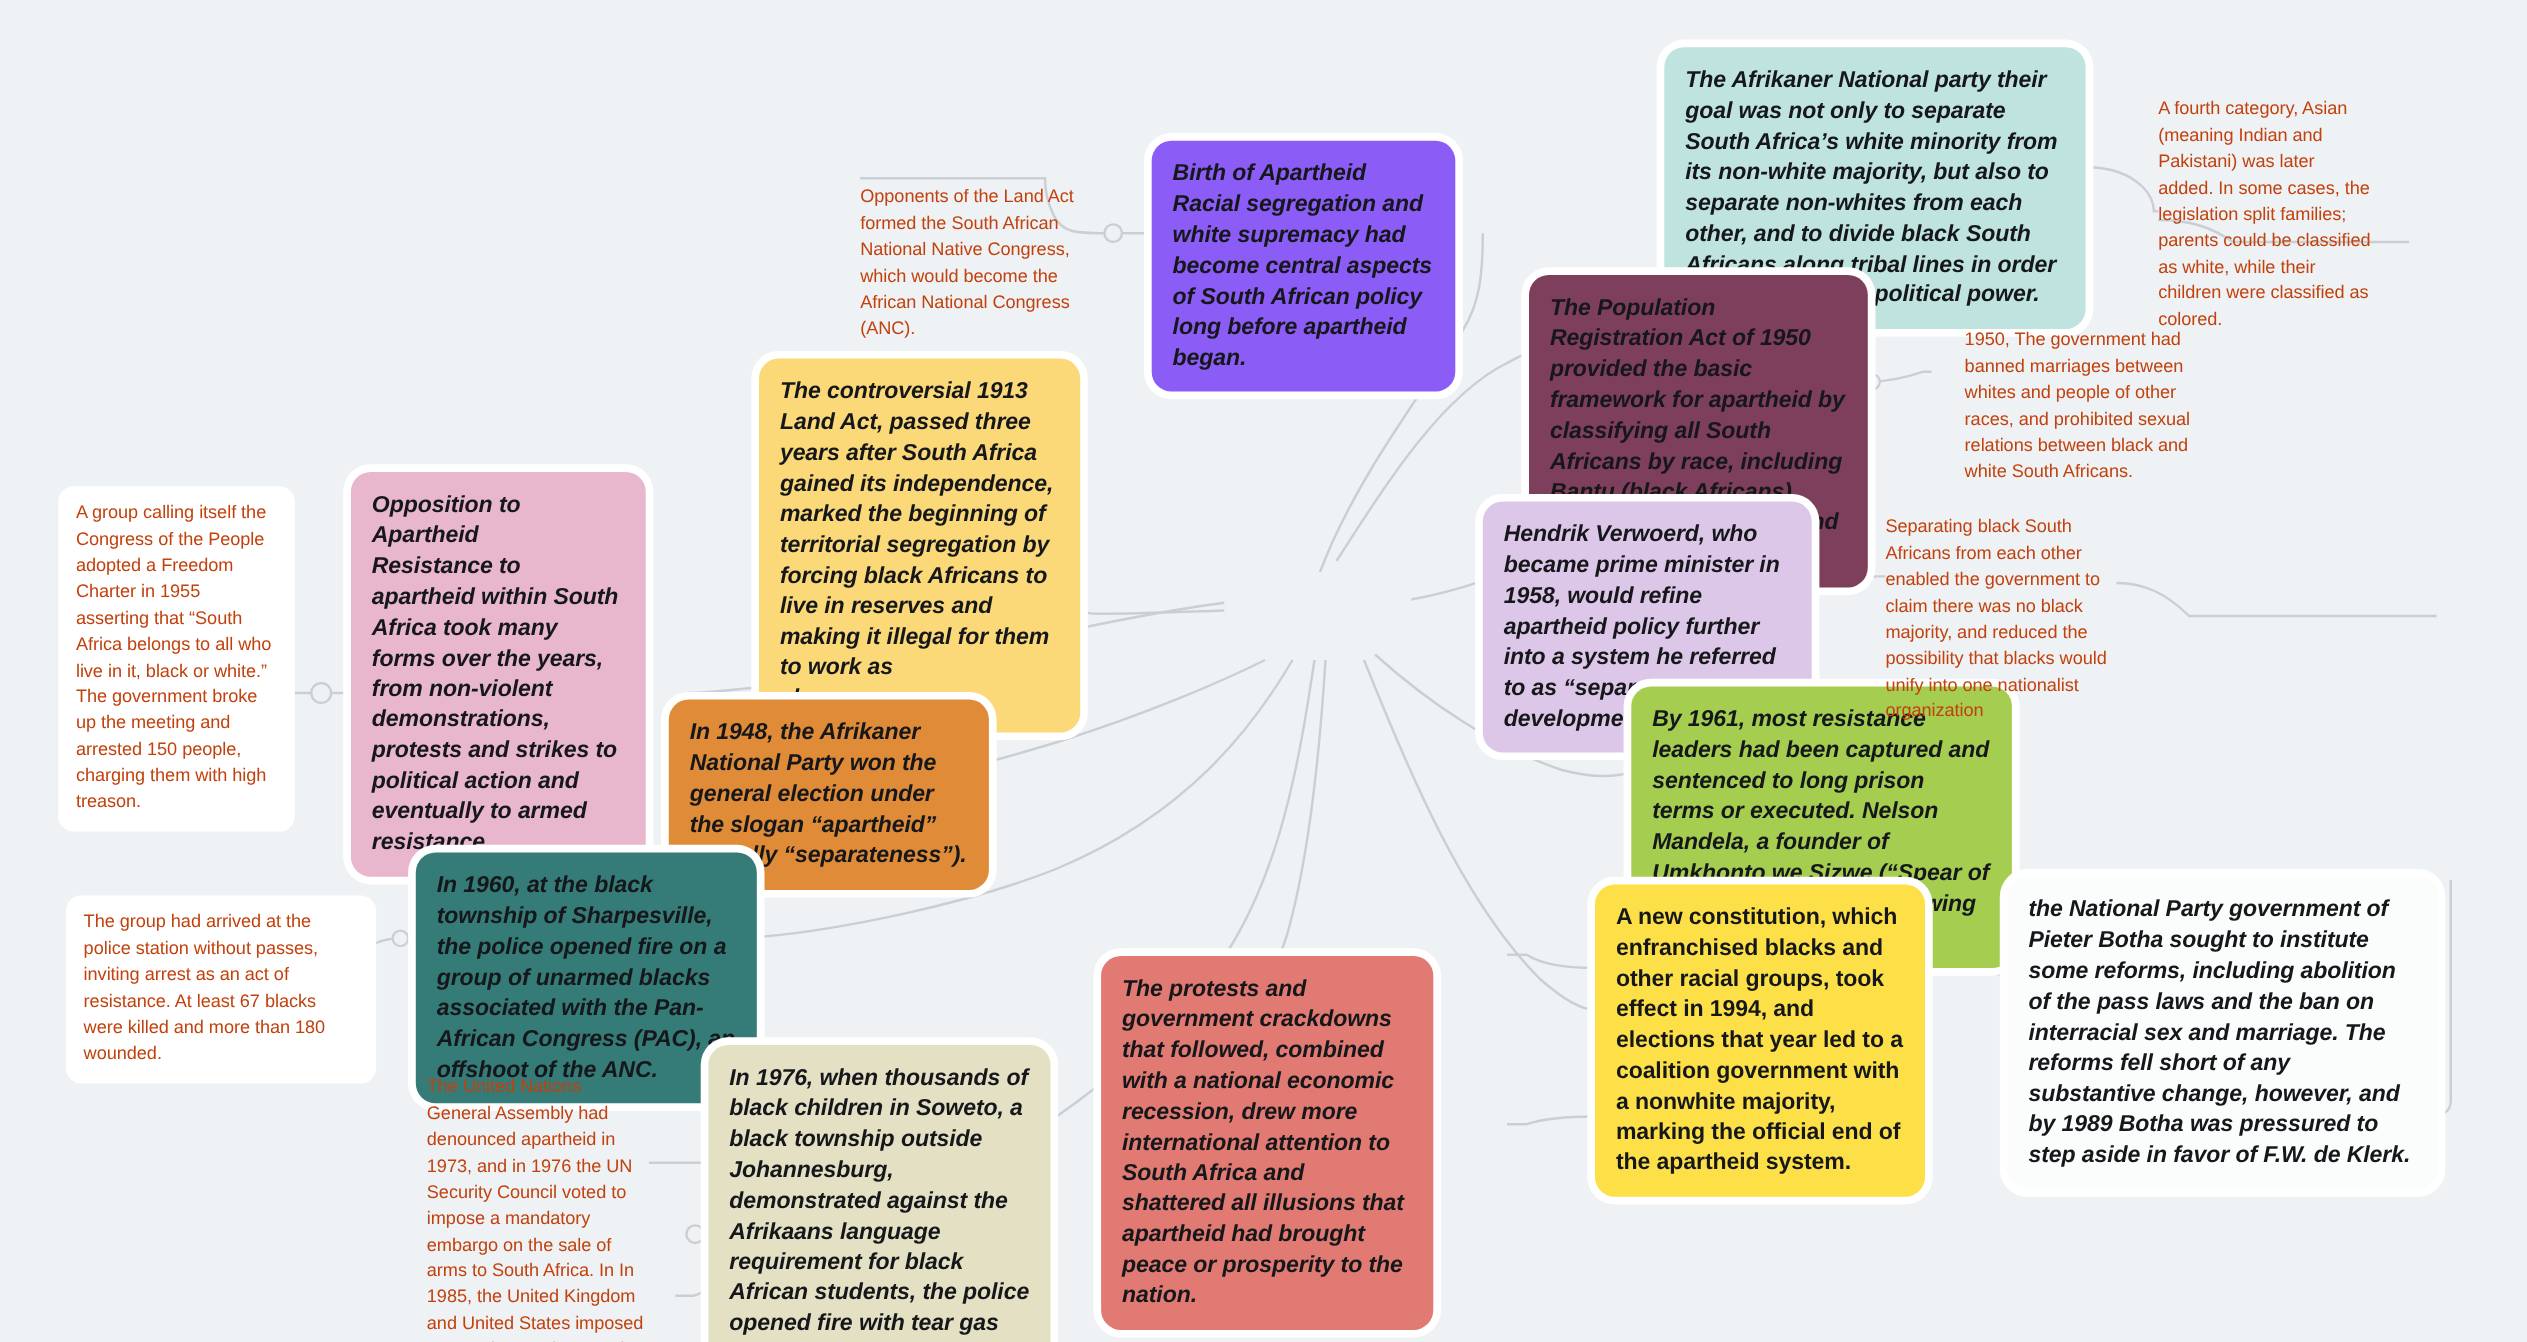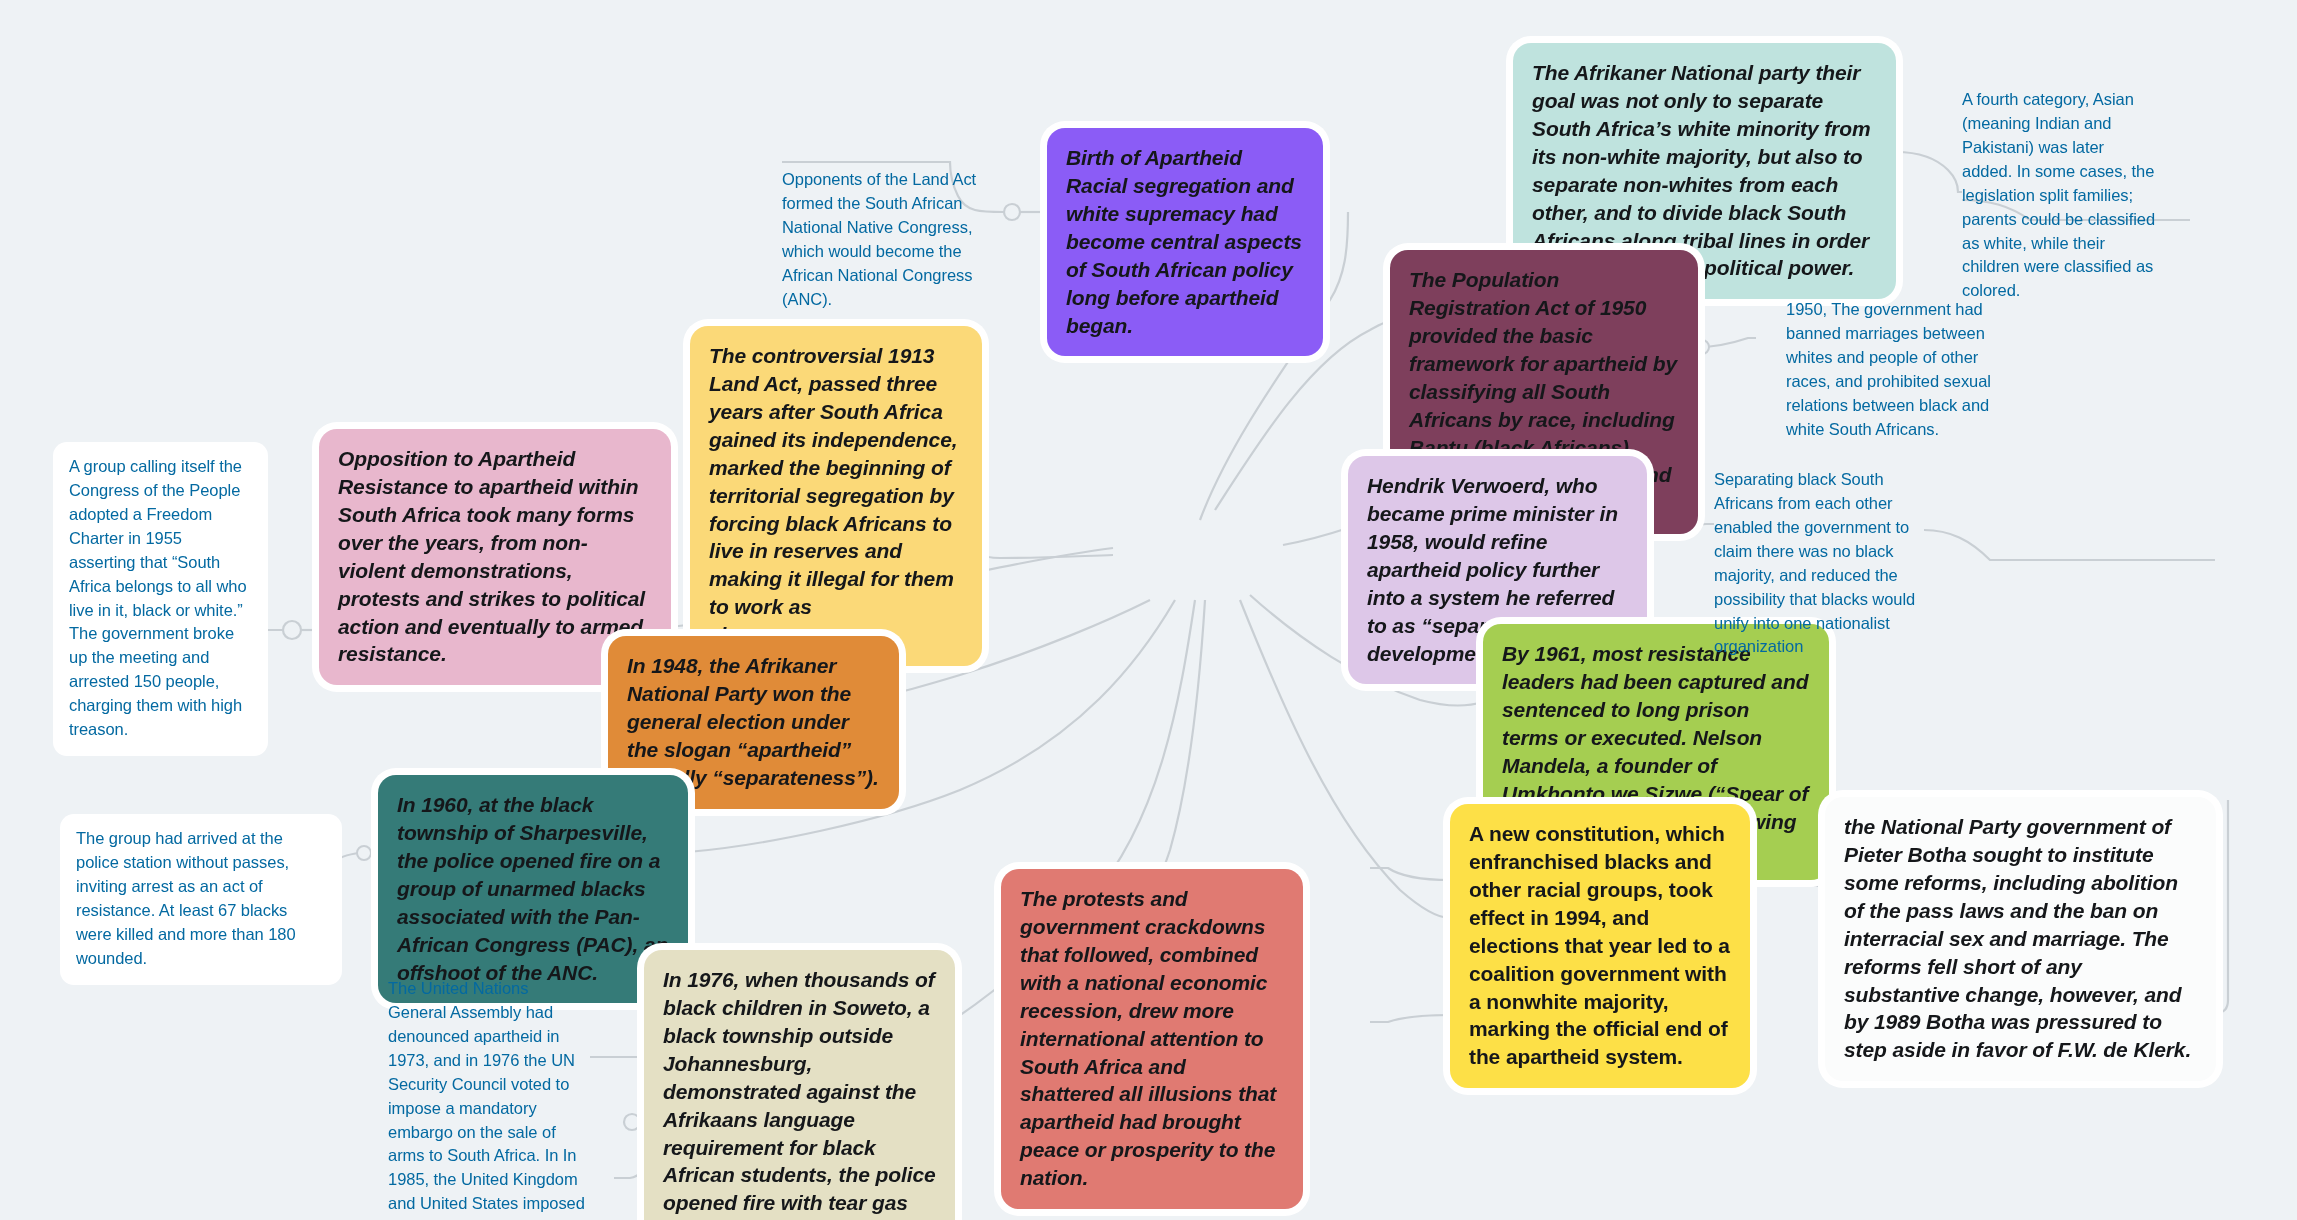--- a/index.html
+++ b/index.html
@@ -37,21 +37,21 @@
     white-space: pre-wrap;
     letter-spacing: -0.1px;
   }
   .note {
     position: absolute;
     box-sizing: border-box;
     background: #ffffff;
     border-radius: 14px;
     font-size: 16.5px;
     line-height: 1.45;
-    color: #0369a1;
+    color: #c2410c;
     padding: 13px 16px 14px 16px;
     white-space: pre-wrap;
     font-style: normal;
     font-weight: normal;
     letter-spacing: -0.05px;
   }
   .note.plain {
     background: transparent;
     padding: 0;
   }
@@ -138,21 +138,21 @@
   </svg>
 
 
   <div id="nodes-layer">
       <div class="node" style="left: 1047px; top: 128px; width: 276px; min-height: 168px; background: #8b5cf6;">Birth of Apartheid
 Racial segregation and white supremacy had become central aspects of South African policy long before apartheid began.</div>
       <div class="node" style="left: 1513px; top: 43px; width: 383px; min-height: 192px; background: rgb(191, 227, 222);">The Afrikaner National party their goal was not only to separate South Africa’s white minority from its non-white majority, but also to separate non-whites from each other, and to divide black South Africans along tribal lines in order to decrease their political power.</div>
       <div class="node" style="left: 1390px; top: 250px; width: 308px; min-height: 193px; background: rgb(126, 63, 92);">The Population Registration Act of 1950 provided the basic framework for apartheid by classifying all South Africans by race, including Bantu (black Africans), Coloured (mixed race) and white.</div>
       <div class="node" style="left: 690px; top: 326px; width: 292px; min-height: 235px; background: rgb(251, 217, 120);">The controversial 1913 Land Act, passed three years after South Africa gained its independence, marked the beginning of territorial segregation by forcing black Africans to live in reserves and making it illegal for them to work as sharecroppers.</div>
       <div class="node" style="left: 1348px; top: 456px; width: 299px; min-height: 146px; background: rgb(221, 199, 232);">Hendrik Verwoerd, who became prime minister in 1958, would refine apartheid policy further into a system he referred to as “separate development.”</div>
-      <div class="node" style="left: 319px; top: 429px; width: 352px; min-height: 199px; background: rgb(232, 183, 205);">Opposition to Apartheid
+      <div class="node" style="left: 319px; top: 429px; width: 268px; min-height: 199px; background: rgb(232, 183, 205);">Opposition to Apartheid
 Resistance to apartheid within South Africa took many forms over the years, from non-violent demonstrations, protests and strikes to political action and eventually to armed resistance.</div>
       <div class="node" style="left: 608px; top: 636px; width: 291px; min-height: 119px; background: rgb(224, 139, 56);">In 1948, the Afrikaner National Party won the general election under the slogan “apartheid” (literally “separateness”).</div>
       <div class="node" style="left: 378px; top: 775px; width: 310px; min-height: 160px; background: rgb(53, 123, 120);">In 1960, at the black township of Sharpesville, the police opened fire on a group of unarmed blacks associated with the Pan-African Congress (PAC), an offshoot of the ANC.</div>
       <div class="node" style="left: 644px; top: 950px; width: 311px; min-height: 213px; background: rgb(228, 224, 196);">In 1976, when thousands of black children in Soweto, a black township outside Johannesburg, demonstrated against the Afrikaans language requirement for black African students, the police opened fire with tear gas and bullets.</div>
       <div class="node" style="left: 1001px; top: 869px; width: 302px; min-height: 238px; background: rgb(224, 122, 114);">The protests and government crackdowns that followed, combined with a national economic recession, drew more international attention to South Africa and shattered all illusions that apartheid had brought peace or prosperity to the nation.</div>
       <div class="node" style="left: 1483px; top: 624px; width: 346px; min-height: 160px; background: rgb(165, 206, 81);">By 1961, most resistance leaders had been captured and sentenced to long prison terms or executed. Nelson Mandela, a founder of Umkhonto we Sizwe (“Spear of the Nation”), the military wing of the ANC.</div>
       <div class="node nonitalic" style="left: 1450px; top: 804px; width: 300px; min-height: 211px; background: #fde047;">A new constitution, which enfranchised blacks and other racial groups, took effect in 1994, and elections that year led to a coalition government with a nonwhite majority, marking the official end of the apartheid system.</div>
       <div class="node" style="left: 1825px; top: 797px; width: 391px; min-height: 216px; background: rgb(251, 252, 252);">the National Party government of Pieter Botha sought to institute some reforms, including abolition of the pass laws and the ban on interracial sex and marriage. The reforms fell short of any substantive change, however, and by 1989 Botha was pressured to step aside in favor of F.W. de Klerk.</div>
     </div>
   <div id="notes-layer">

